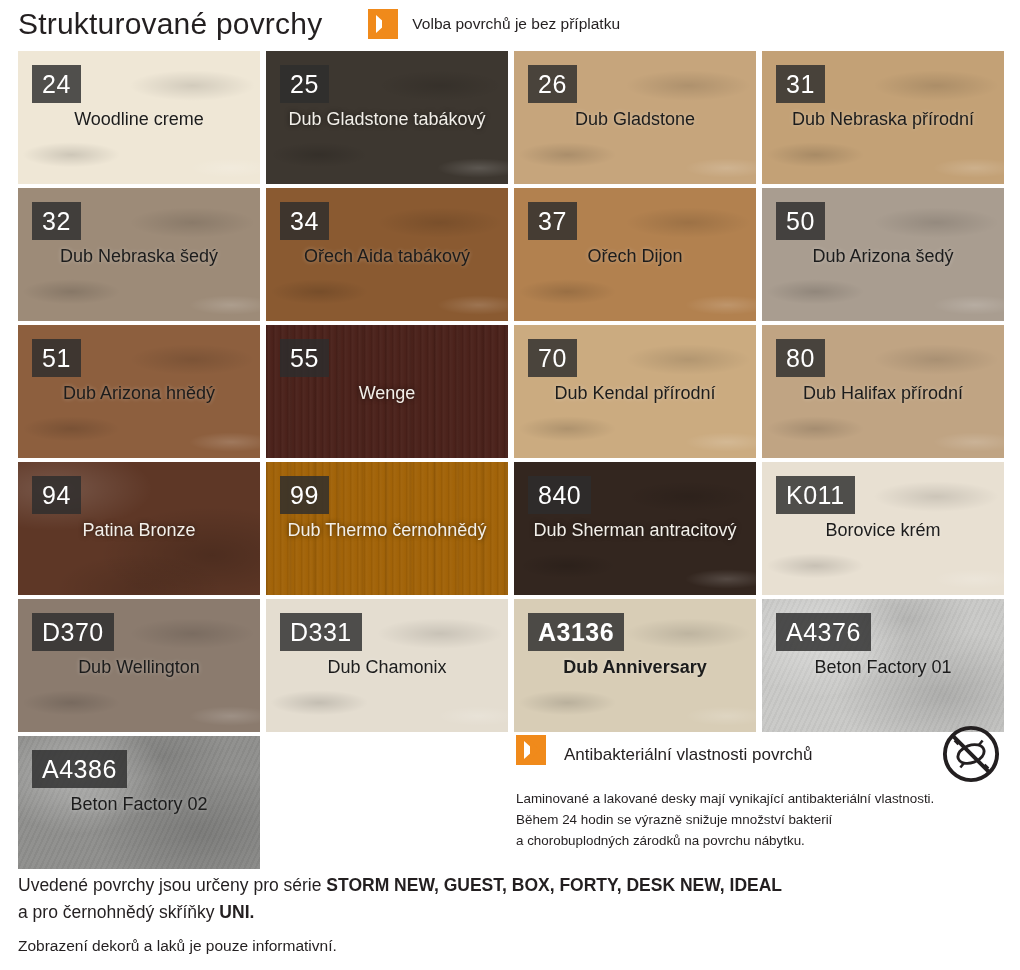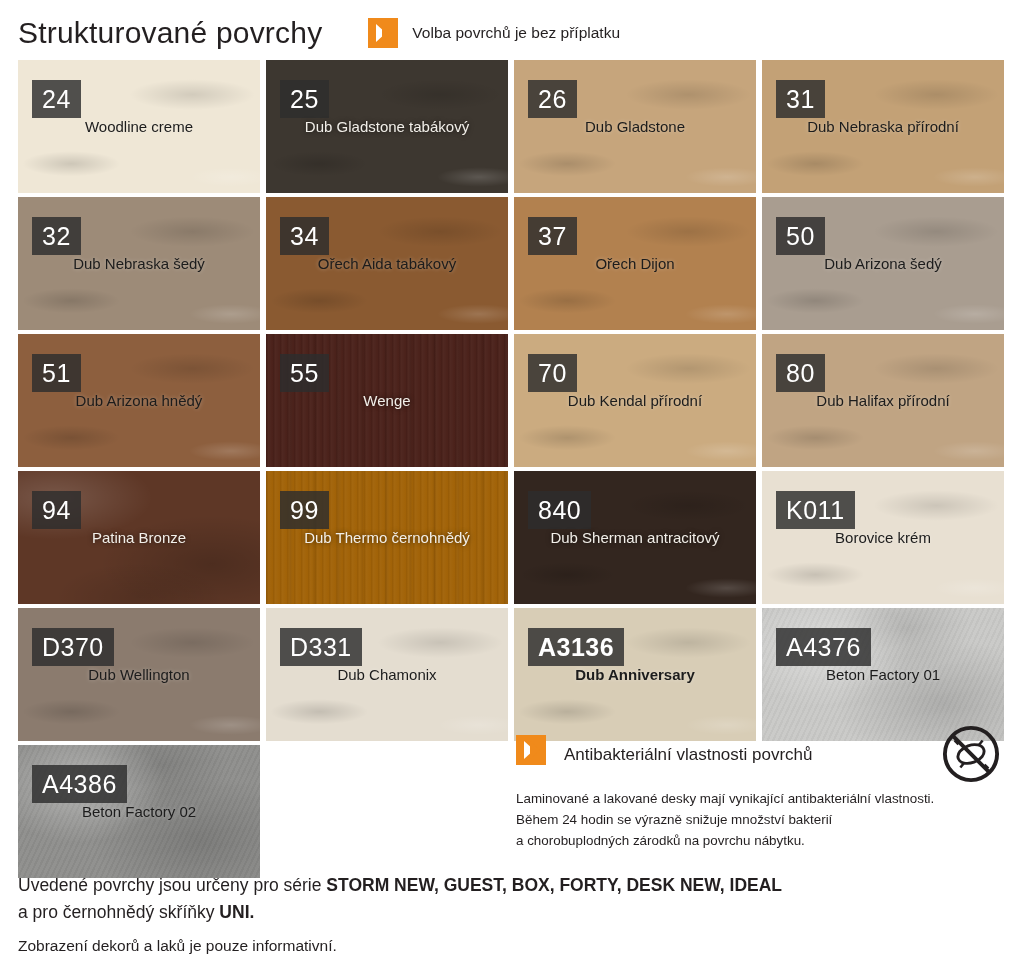--- a/index.html
+++ b/index.html
@@ -19,21 +19,21 @@
     width: 1020px;
     height: 970px;
     padding: 0;
     box-sizing: border-box;
   }
 
   
   .header {
     display: flex;
     align-items: center;
-    padding: 16px 18px 10px 18px;
+    padding: 7px 18px 10px 18px;
   }
   .header-title {
     font-size: 30px;
     font-weight: 400;
     letter-spacing: 0.2px;
     color: #231f20;
     white-space: nowrap;
   }
   .chev-badge {
     width: 30px;
@@ -80,39 +80,39 @@
     padding: 0 18px;
   }
   .swatch {
     position: relative;
     overflow: hidden;
     background-color: #cbb79a;
   }
   .swatch .code {
     position: absolute;
     left: 14px;
-    top: 20px;
+    top: 14px;
     min-width: 46px;
     height: 38px;
     padding: 0 10px;
     box-sizing: border-box;
     background: rgba(45,45,45,0.82);
     color: #ffffff;
     font-size: 25px;
     line-height: 38px;
     text-align: center;
     letter-spacing: 0.5px;
   }
   .swatch .name {
     position: absolute;
     left: 0;
     right: 0;
     top: 58px;
     text-align: center;
-    font-size: 15px;
+    font-size: 18px;
     color: #1c1c1c;
     text-shadow: 0 0 4px rgba(255,255,255,0.35);
   }
   .swatch.dark .name {
     color: #f2efe9;
     text-shadow: 0 0 5px rgba(0,0,0,0.6);
   }
 
   
   .grain {

